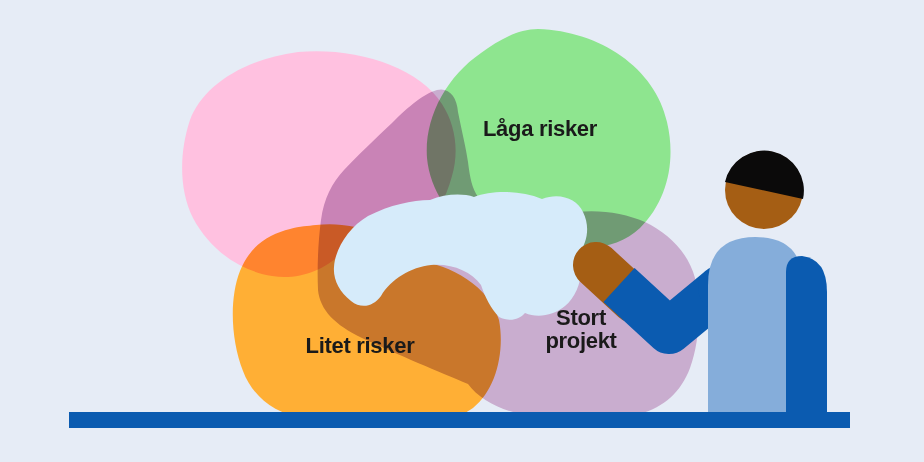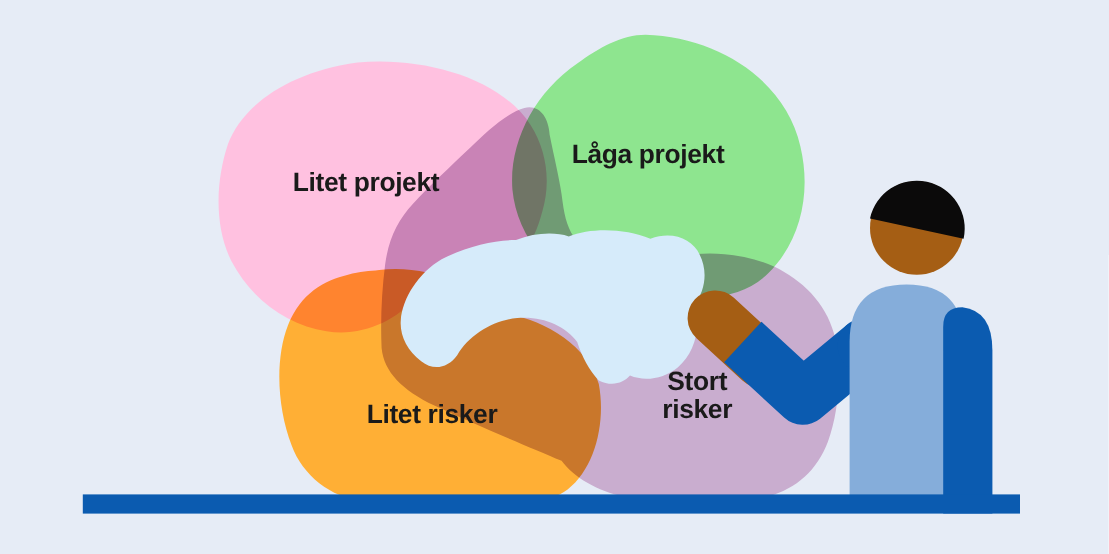--- a/index.html
+++ b/index.html
@@ -84,18 +84,17 @@
 
       <path d="M 786,428 L 786,272 Q 786,256 802,256 Q 827,259 827,292 L 827,428 Z" fill="#0B5BB0"></path>
 
       <circle cx="764" cy="190" r="39" fill="#A55E14"></circle>
       <path d="M 725,182 A 39 39 0 0 1 803,199 Z" fill="#0B0A0A"></path>
     </g>
 
     <rect x="69" y="412" width="781" height="16" fill="#0B5BB0"></rect>
   </svg>
 
-  <div class="label label-small-project">Litet projekt</div>
-  <div class="label label-low-risks">Låga projekt</div>
+  <div class="label label-low-risks">Låga risker</div>
   <div class="label label-big-risks">Litet risker</div>
   <div class="label label-large-project">Stort
-risker</div>
+projekt</div>
 </div>
 
 </body></html>

